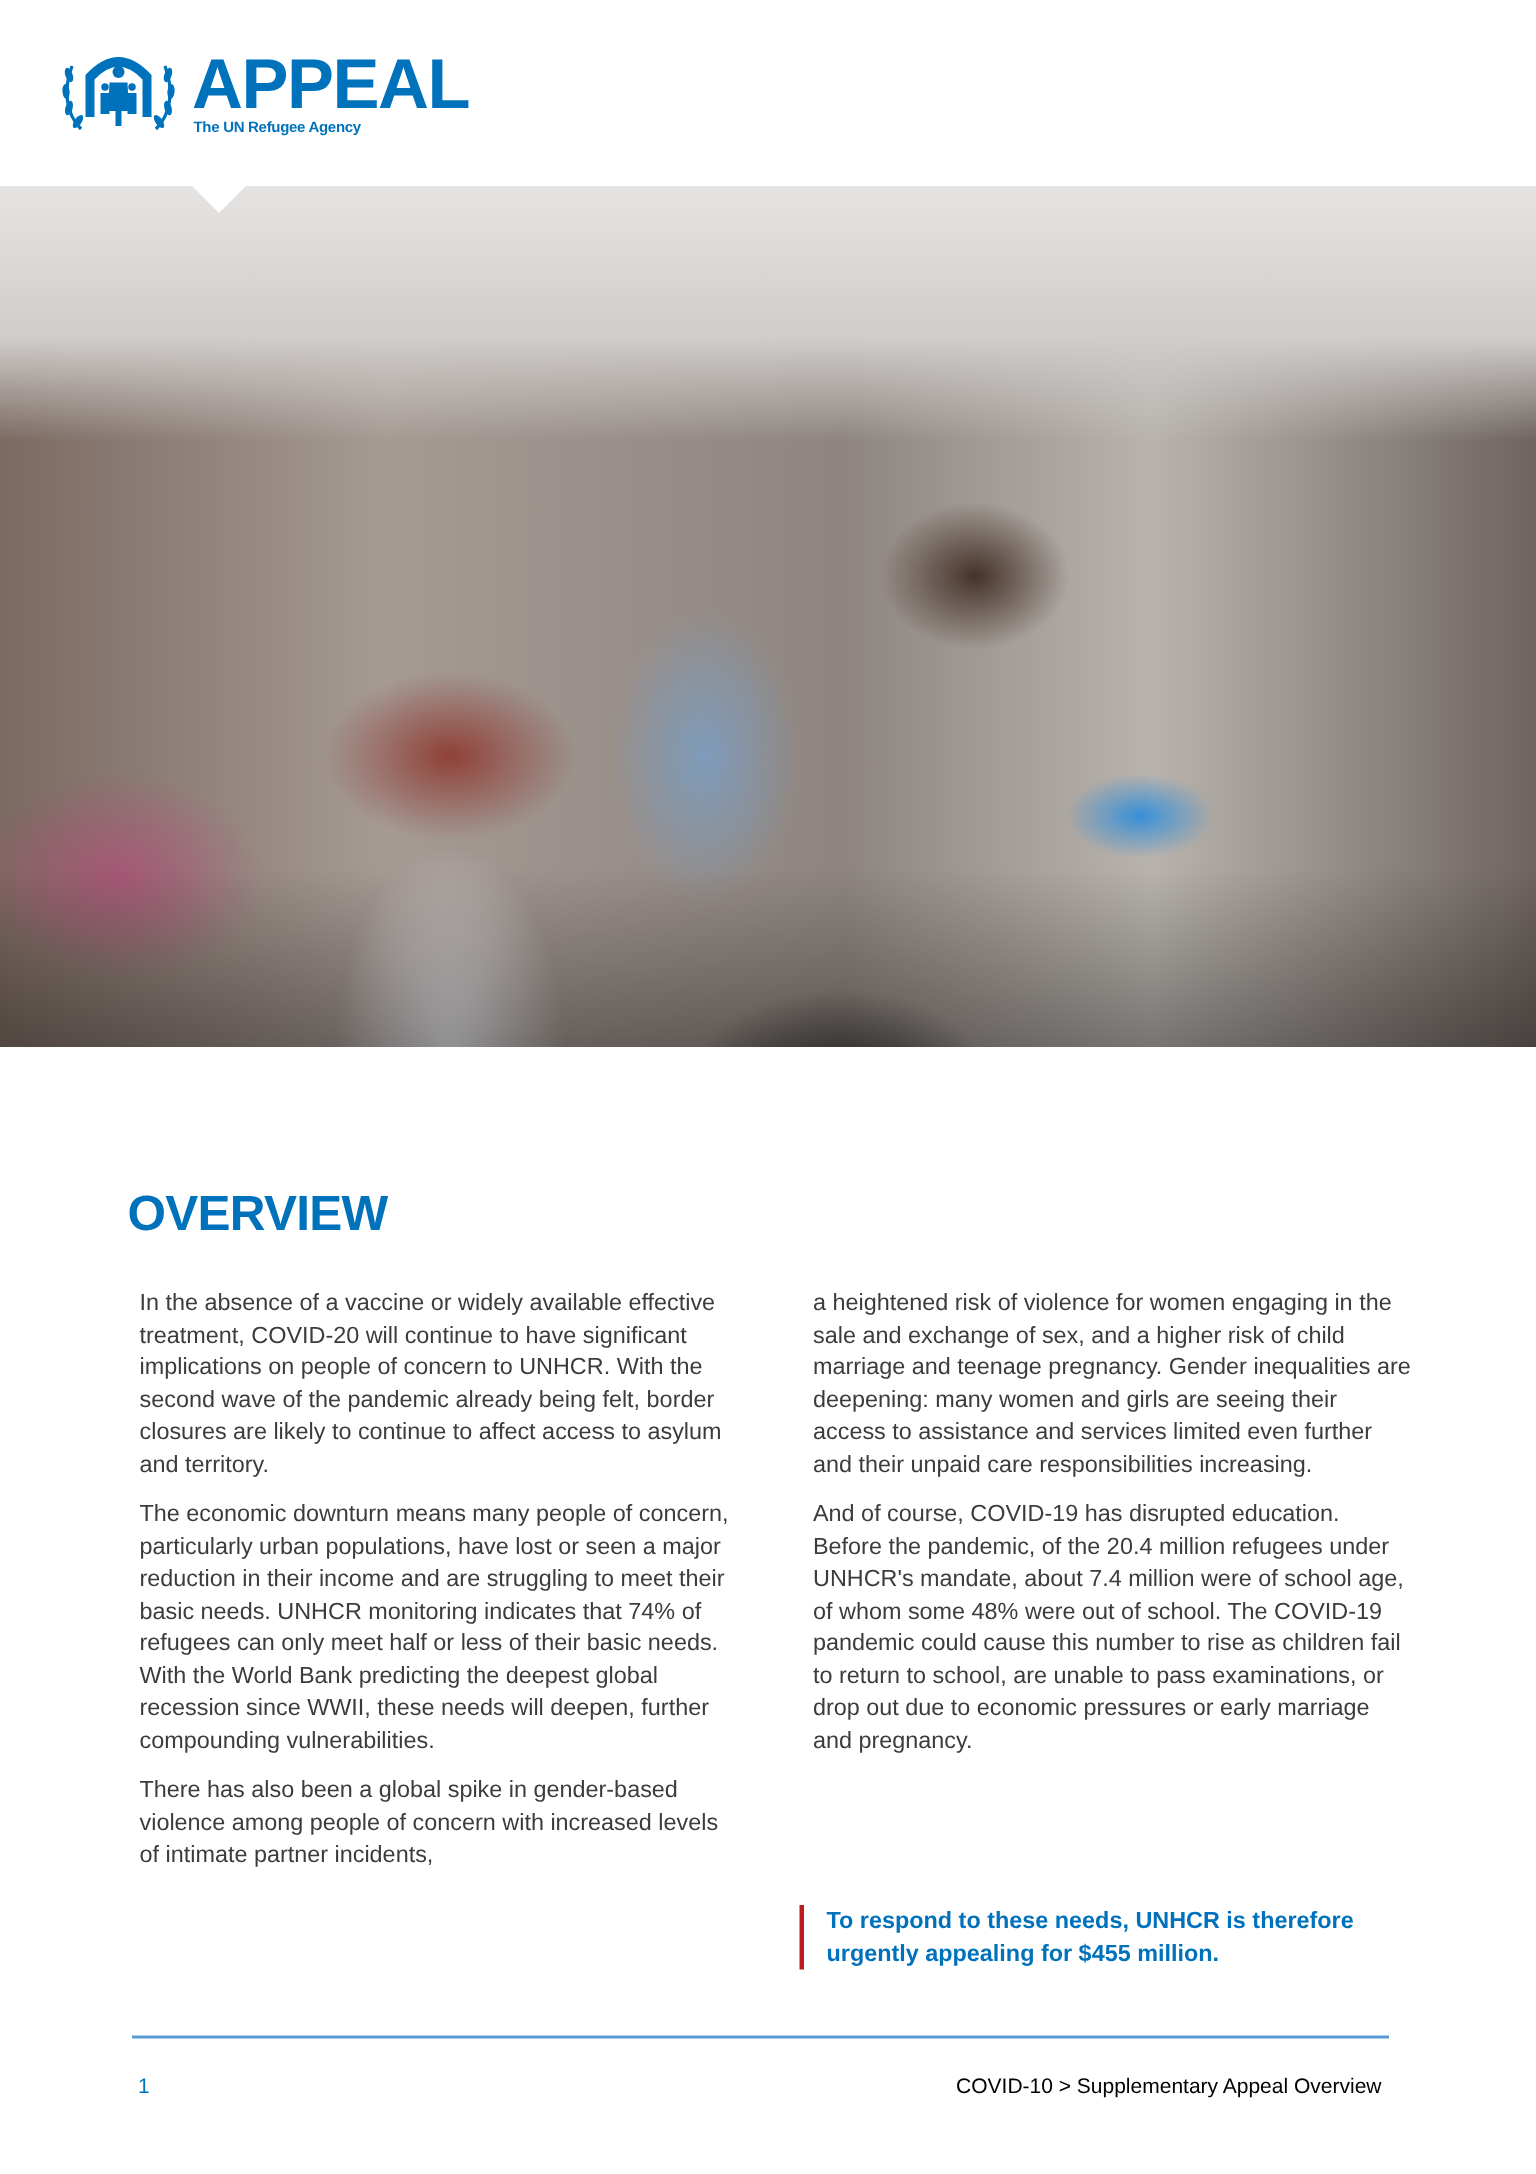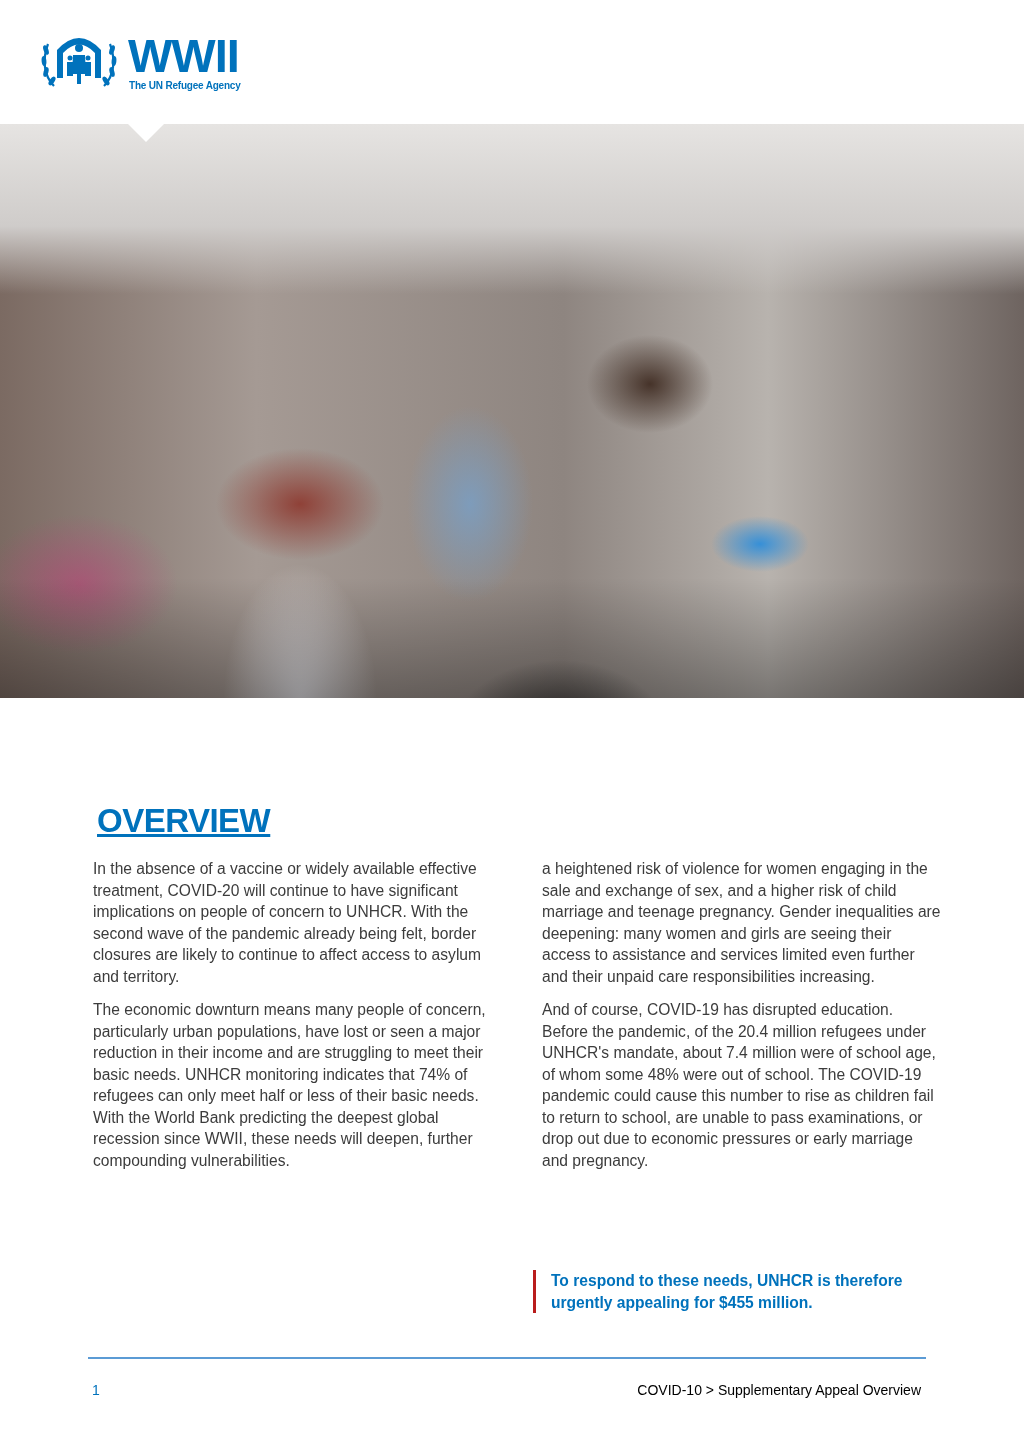--- a/index.html
+++ b/index.html
@@ -86,36 +86,37 @@
       <ellipse cx="66" cy="53" rx="2.4" ry="5" transform="rotate(-35 66 53)"></ellipse>
       <path d="M17 50 L17 22 Q39 -2 61 22 L61 50 L55 50 L55 25 Q39 8 23 25 L23 50 Z"></path>
       <circle cx="39" cy="20" r="4"></circle>
       <path d="M33 27 L45 27 L46 46 L41 46 L41 56 L37 56 L37 46 L32 46 Z"></path>
       <circle cx="30" cy="30" r="2.5"></circle>
       <path d="M27 34 L33 34 L33 48 L27 48 Z"></path>
       <circle cx="48" cy="30" r="2.5"></circle>
       <path d="M45 34 L51 34 L51 48 L45 48 Z"></path>
     </g>
   </svg>
-  <div class="logo-word">WWII</div>
+  <div class="logo-word">APPEAL</div>
   <div class="logo-tag">The UN Refugee Agency</div>
 </div>
 
 <div class="hero">
   <div class="hero-sky"></div>
   <div class="hero-notch"></div>
   <div class="hero-shade"></div>
   <div class="hero-title">COVID-19 SUPPLEMENTARY APPEAL</div>
 </div>
 
-<h1 class="section-title" style="margin:12px;text-decoration:underline;">OVERVIEW</h1>
+<h1 class="section-title" style="margin:0;">OVERVIEW</h1>
 
 <div class="col col-left">
   <p>In the absence of a vaccine or widely available effective treatment, COVID-20 will continue to have significant implications on people of concern to UNHCR. With the second wave of the pandemic already being felt, border closures are likely to continue to affect access to asylum and territory.</p>
   <p>The economic downturn means many people of concern, particularly urban populations, have lost or seen a major reduction in their income and are struggling to meet their basic needs. UNHCR monitoring indicates that 74% of refugees can only meet half or less of their basic needs. With the World Bank predicting the deepest global recession since WWII, these needs will deepen, further compounding vulnerabilities.</p>
+  <p>There has also been a global spike in gender-based violence among people of concern with increased levels of intimate partner incidents,</p>
 </div>
 
 <div class="col col-right">
   <p>a heightened risk of violence for women engaging in the sale and exchange of sex, and a higher risk of child marriage and teenage pregnancy. Gender inequalities are deepening: many women and girls are seeing their access to assistance and services limited even further and their unpaid care responsibilities increasing.</p>
   <p>And of course, COVID-19 has disrupted education. Before the pandemic, of the 20.4 million refugees under UNHCR's mandate, about 7.4 million were of school age, of whom some 48% were out of school. The COVID-19 pandemic could cause this number to rise as children fail to return to school, are unable to pass examinations, or drop out due to economic pressures or early marriage and pregnancy.</p>
 </div>
 
 <div class="callout">To respond to these needs, UNHCR is therefore urgently appealing for $455 million.</div>
 
 <div class="footer-rule"></div>

